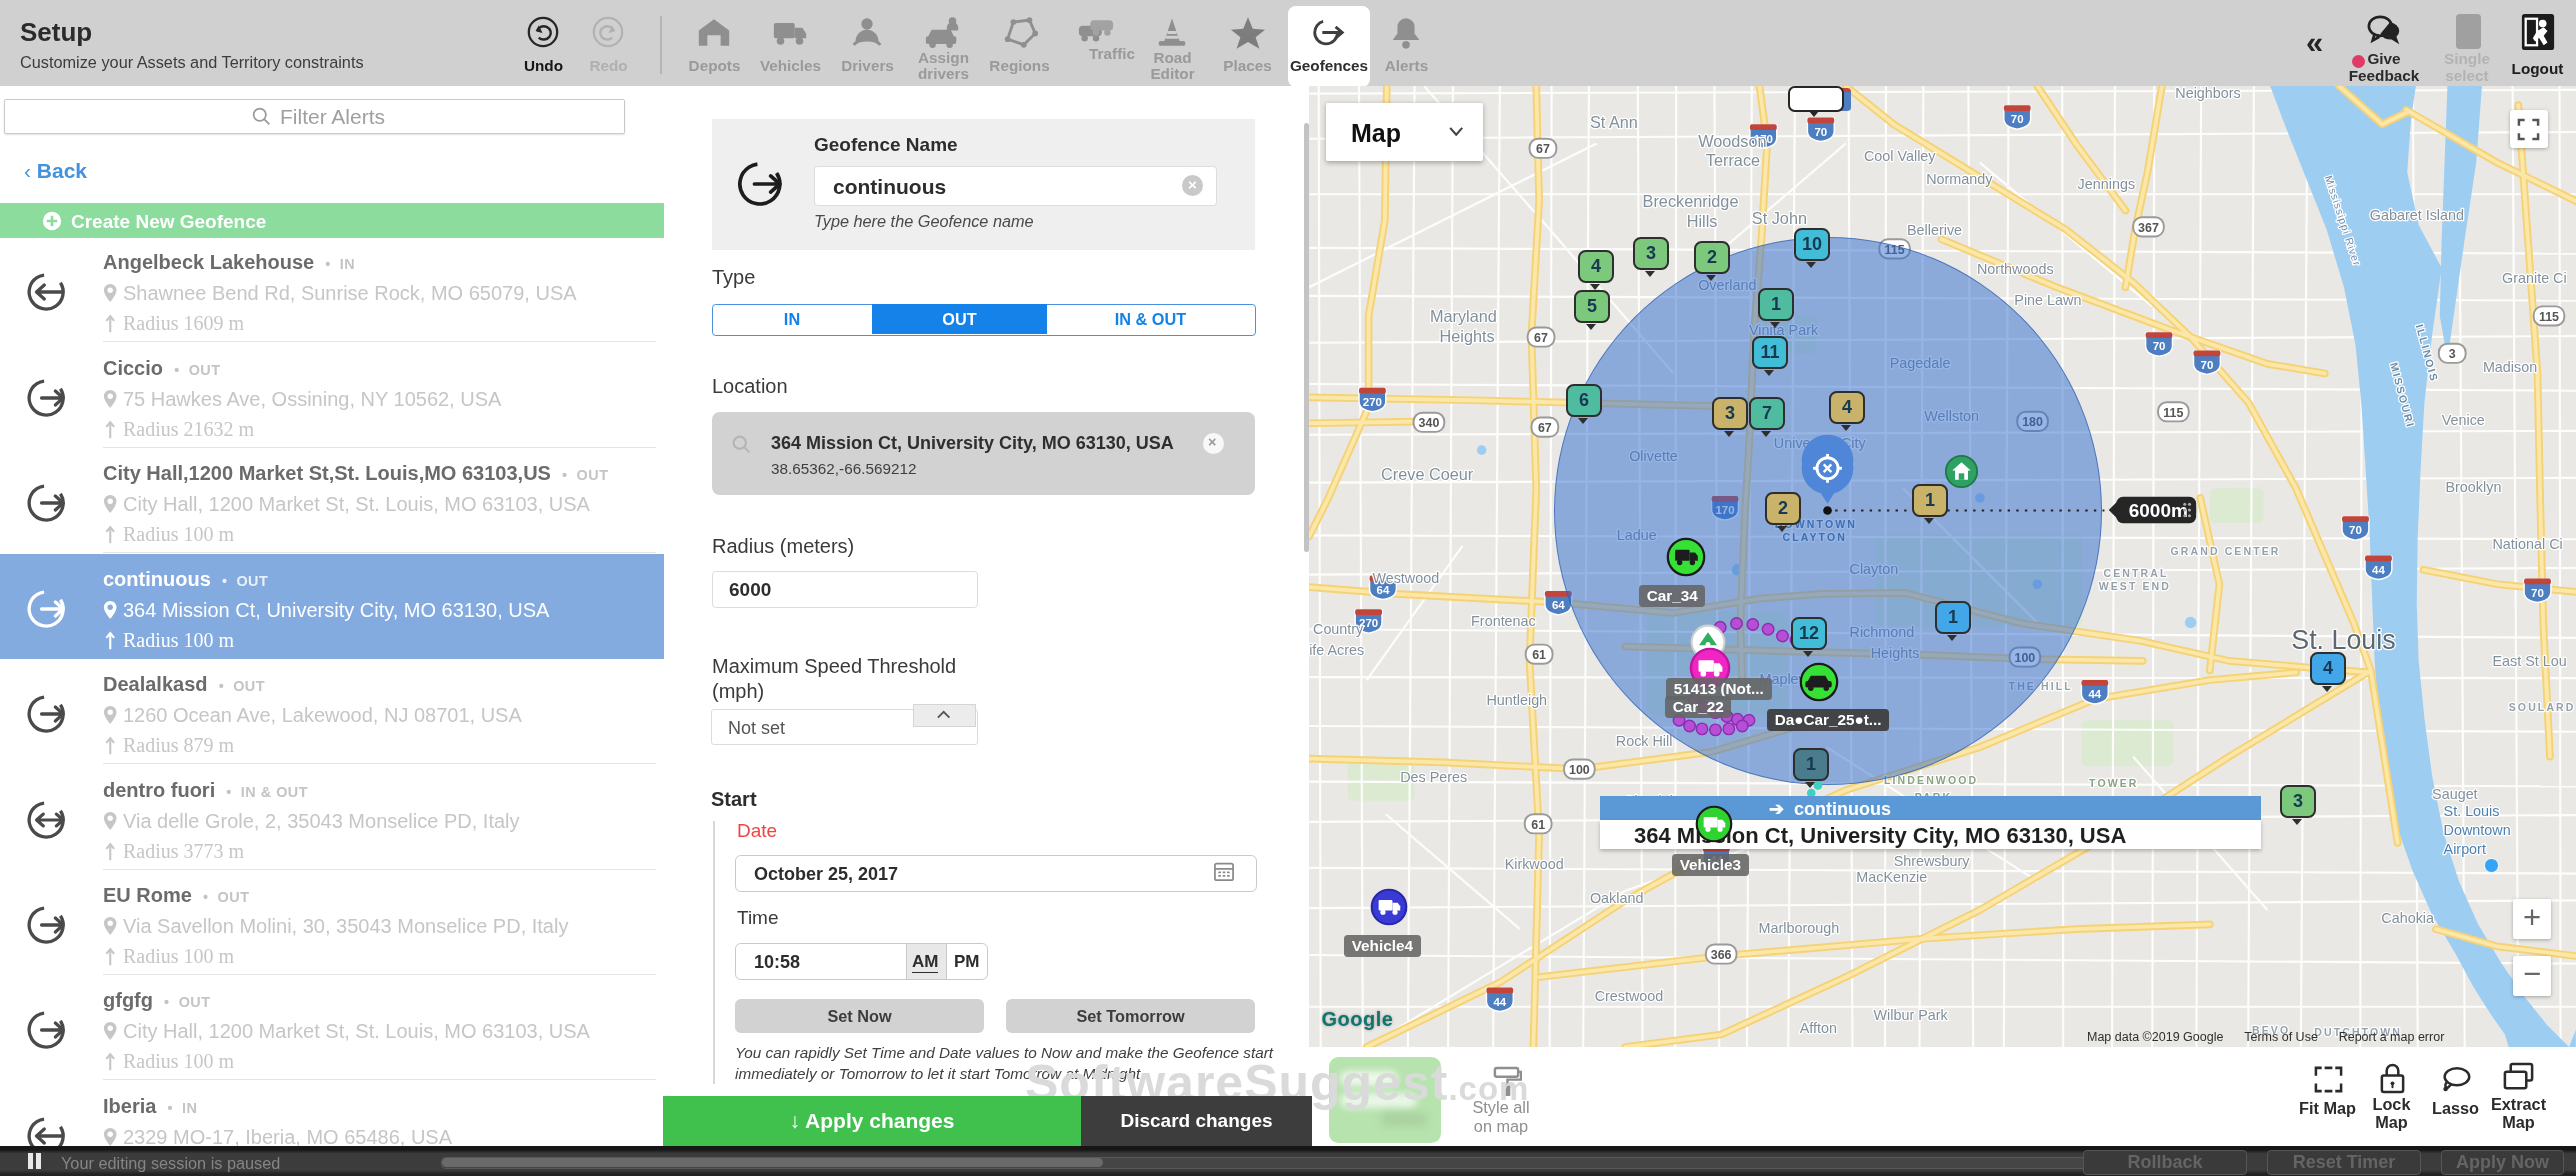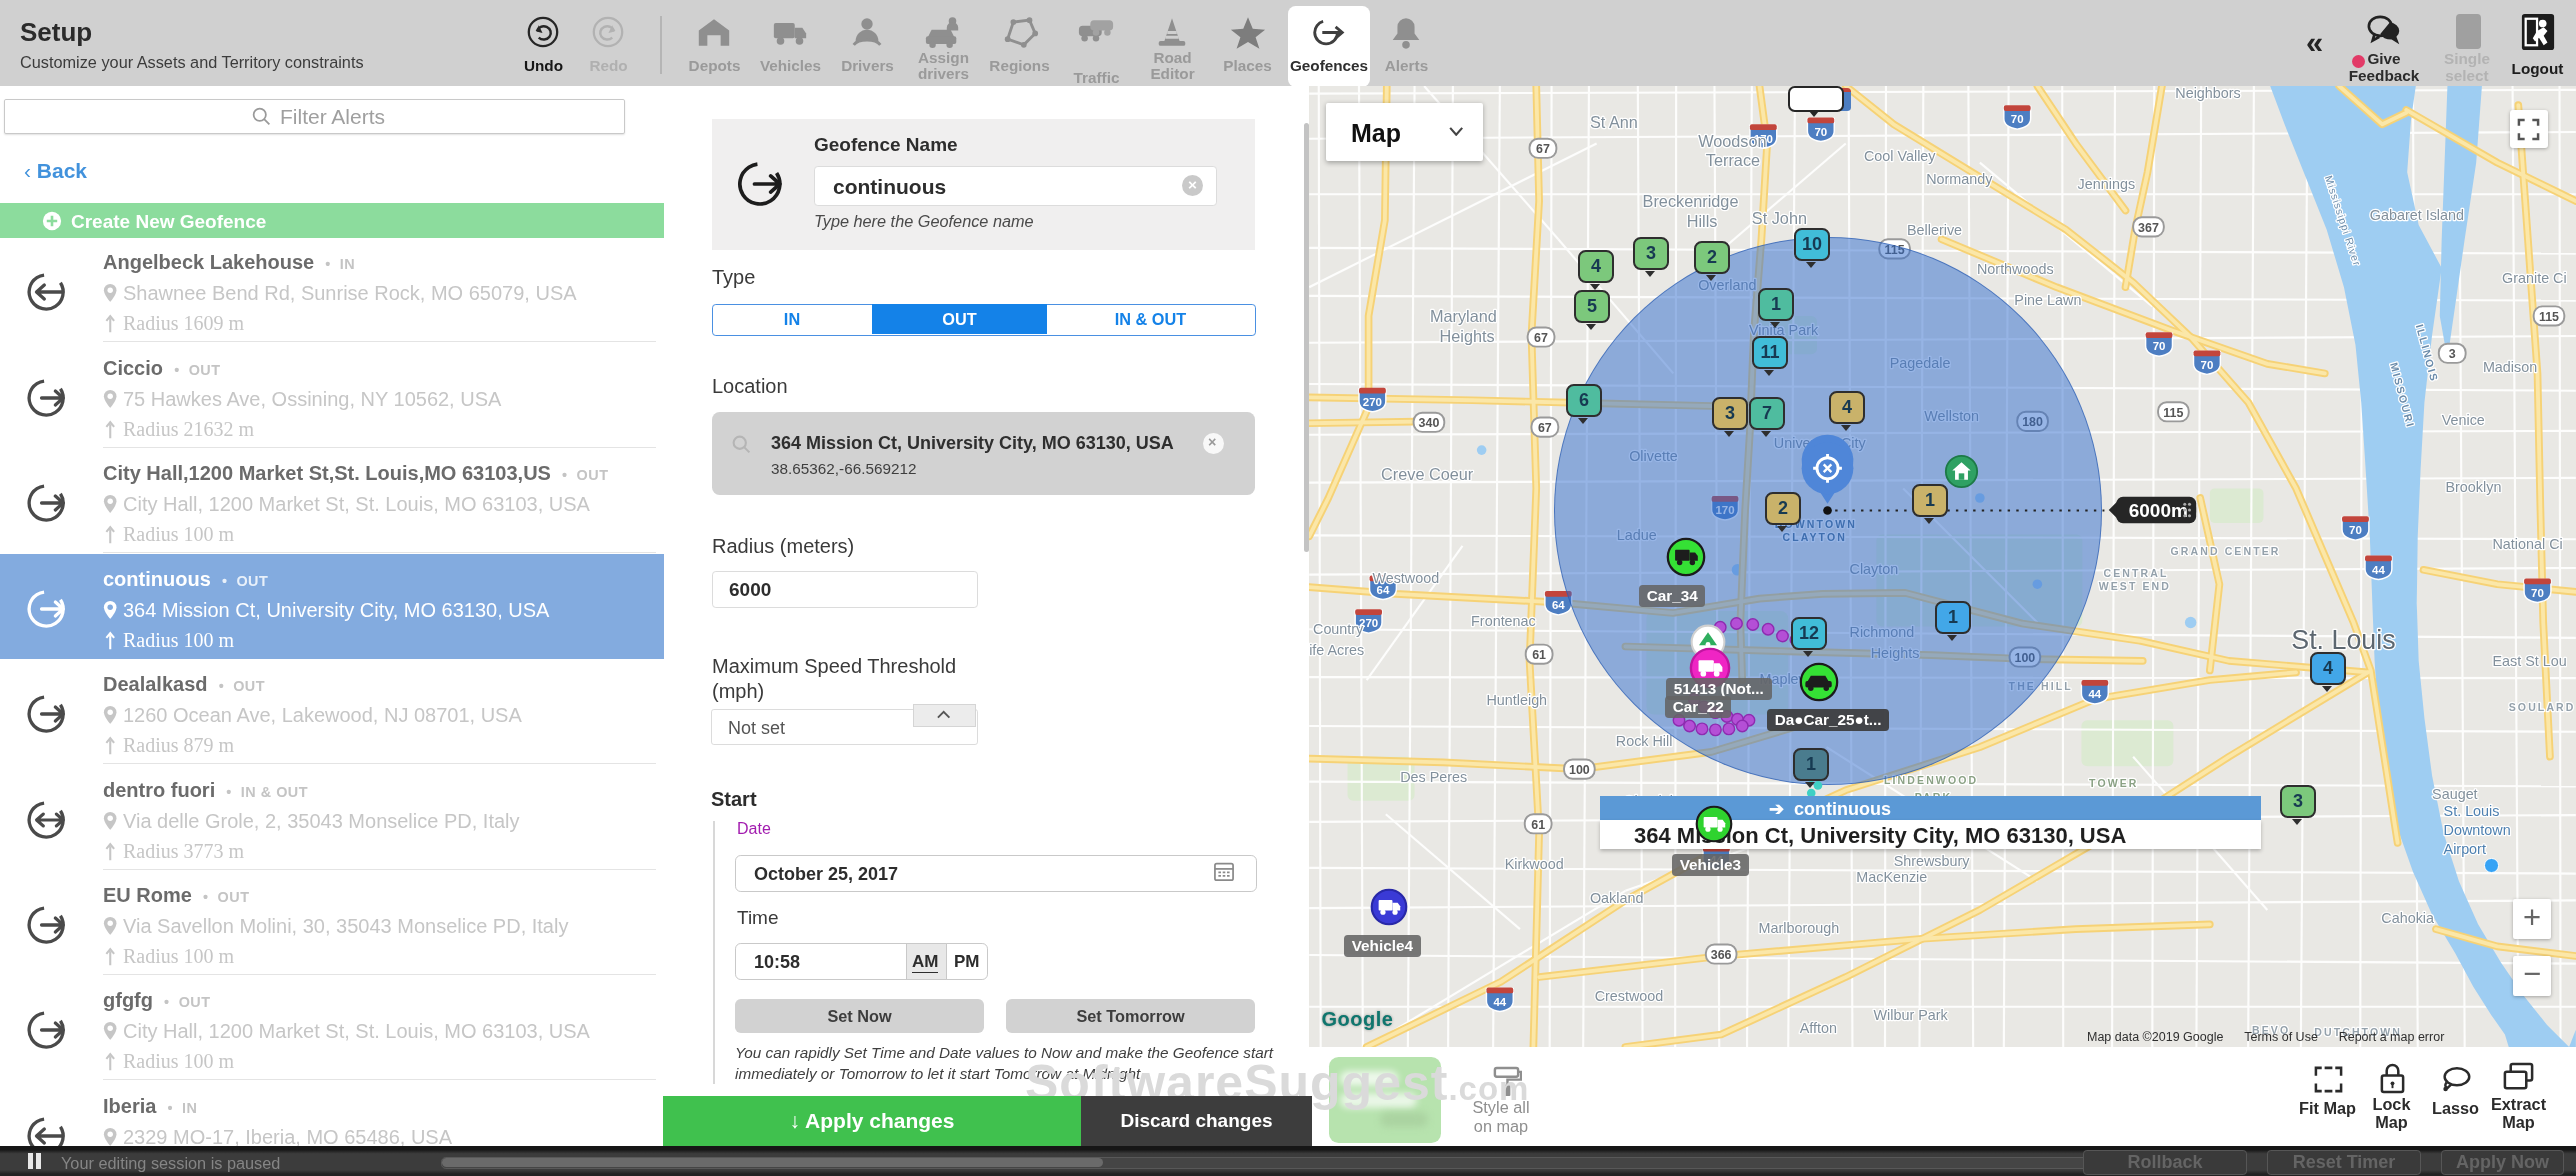--- a/index.html
+++ b/index.html
@@ -82,21 +82,21 @@
     </svg>
   <div class="navlab" style="left:981px;top:58px;width:77px;">Regions</div>
   <svg class="navico" style="left:1077px" viewBox="0 0 40 34">
       <rect x="2" y="10" width="24" height="11" rx="4" fill="#8f8f8f"></rect>
       <circle cx="8" cy="23" r="3.4" fill="#8f8f8f"></circle>
       <circle cx="20" cy="23" r="3.4" fill="#8f8f8f"></circle>
       <rect x="14" y="4" width="24" height="11" rx="4" fill="#a2a2a2"></rect>
       <circle cx="20" cy="17" r="3.4" fill="#a2a2a2"></circle>
       <circle cx="32" cy="17" r="3.4" fill="#a2a2a2"></circle>
     </svg>
-  <div class="navlab" style="left:1058px;top:70px;width:77px;">Traffic</div>
+  <div class="navlab" style="left:1058px;top:46px;width:77px;text-align:right;">Traffic</div>
   <svg class="navico" style="left:1153px" viewBox="0 0 40 34">
       <path d="M20 2 L28 26 H12 Z" fill="#8f8f8f"></path>
       <path d="M15 17 h10 M13 22 h14" stroke="#d0d0d0" stroke-width="3"></path>
       <rect x="6" y="26" width="28" height="5" rx="2" fill="#8f8f8f"></rect>
     </svg>
   <div class="navlab" style="left:1134px;top:50px;width:77px;">Road<br>Editor</div>
   <svg class="navico" style="left:1229px" viewBox="0 0 40 34">
       <path d="M20 1 L25 13 L38 14 L28 22 L32 34 L20 27 L8 34 L12 22 L2 14 L15 13 Z" fill="#7d7d7d"></path>
     </svg>
   <div class="navlab" style="left:1209px;top:58px;width:77px;">Places</div>
@@ -352,21 +352,21 @@
   <div class="mlab" style="left:48px;top:569px;font-size:20px;">Maximum Speed Threshold</div>
   <div class="mlab" style="left:48px;top:594px;font-size:20px;">(mph)</div>
   <div class="inp" style="left:47px;top:623px;width:265px;height:34px;border-radius:2.9px;"></div>
   <div class="abs" style="left:64px;top:632px;font-size:18px;color:#555;">Not set</div>
   <div class="abs" style="left:249px;top:618px;width:61px;height:21px;background:#ececec;border:1px solid #d5d5d5;"></div>
   <svg class="abs" style="left:272px;top:623px" width="15.3" height="11.5" viewBox="0 0 16 12">
       <path d="M2 9 L8 3 L14 9" stroke="#555" stroke-width="2" fill="none"></path>
     </svg>
   <div class="abs bold" style="left:47px;top:702px;font-size:20px;color:#2d2d2d;">Start</div>
   <div class="abs" style="left:49px;top:735px;width:1.9px;height:263px;background:#d8d8d8;"></div>
-  <div class="abs" style="left:73px;top:734px;font-size:16px;color:#a21caf;">Date</div>
+  <div class="abs" style="left:73px;top:734px;font-size:19px;color:#ef4444;">Date</div>
   <div class="abs" style="left:71px;top:769px;width:520px;height:35px;background:#fff;border:1px solid #c9c9c9;border-radius:5.8px;"></div>
   <div class="abs bold" style="left:90px;top:778px;font-size:18px;color:#2d2d2d;">October 25, 2017</div>
   <svg class="abs" style="left:550px;top:776px" width="20" height="19" viewBox="0 0 23 22">
       <rect x="1" y="2" width="21" height="19" rx="2" fill="none" stroke="#8a8a8a" stroke-width="2"></rect>
       <path d="M1 8 H22" stroke="#8a8a8a" stroke-width="2"></path>
       <path d="M5 12 h3 M10 12 h3 M15 12 h3 M5 16 h3 M10 16 h3 M15 16 h3" stroke="#8a8a8a" stroke-width="2"></path>
     </svg>
   <div class="abs" style="left:73px;top:821px;font-size:19px;color:#3a3a3a;">Time</div>
   <div class="abs" style="left:71px;top:857px;width:171px;height:35px;background:#fff;border:1px solid #c9c9c9;border-radius:5.8px 0 0 5.8px;"></div>
   <div class="abs bold" style="left:90px;top:866px;font-size:18px;color:#2d2d2d;">10:58</div>

